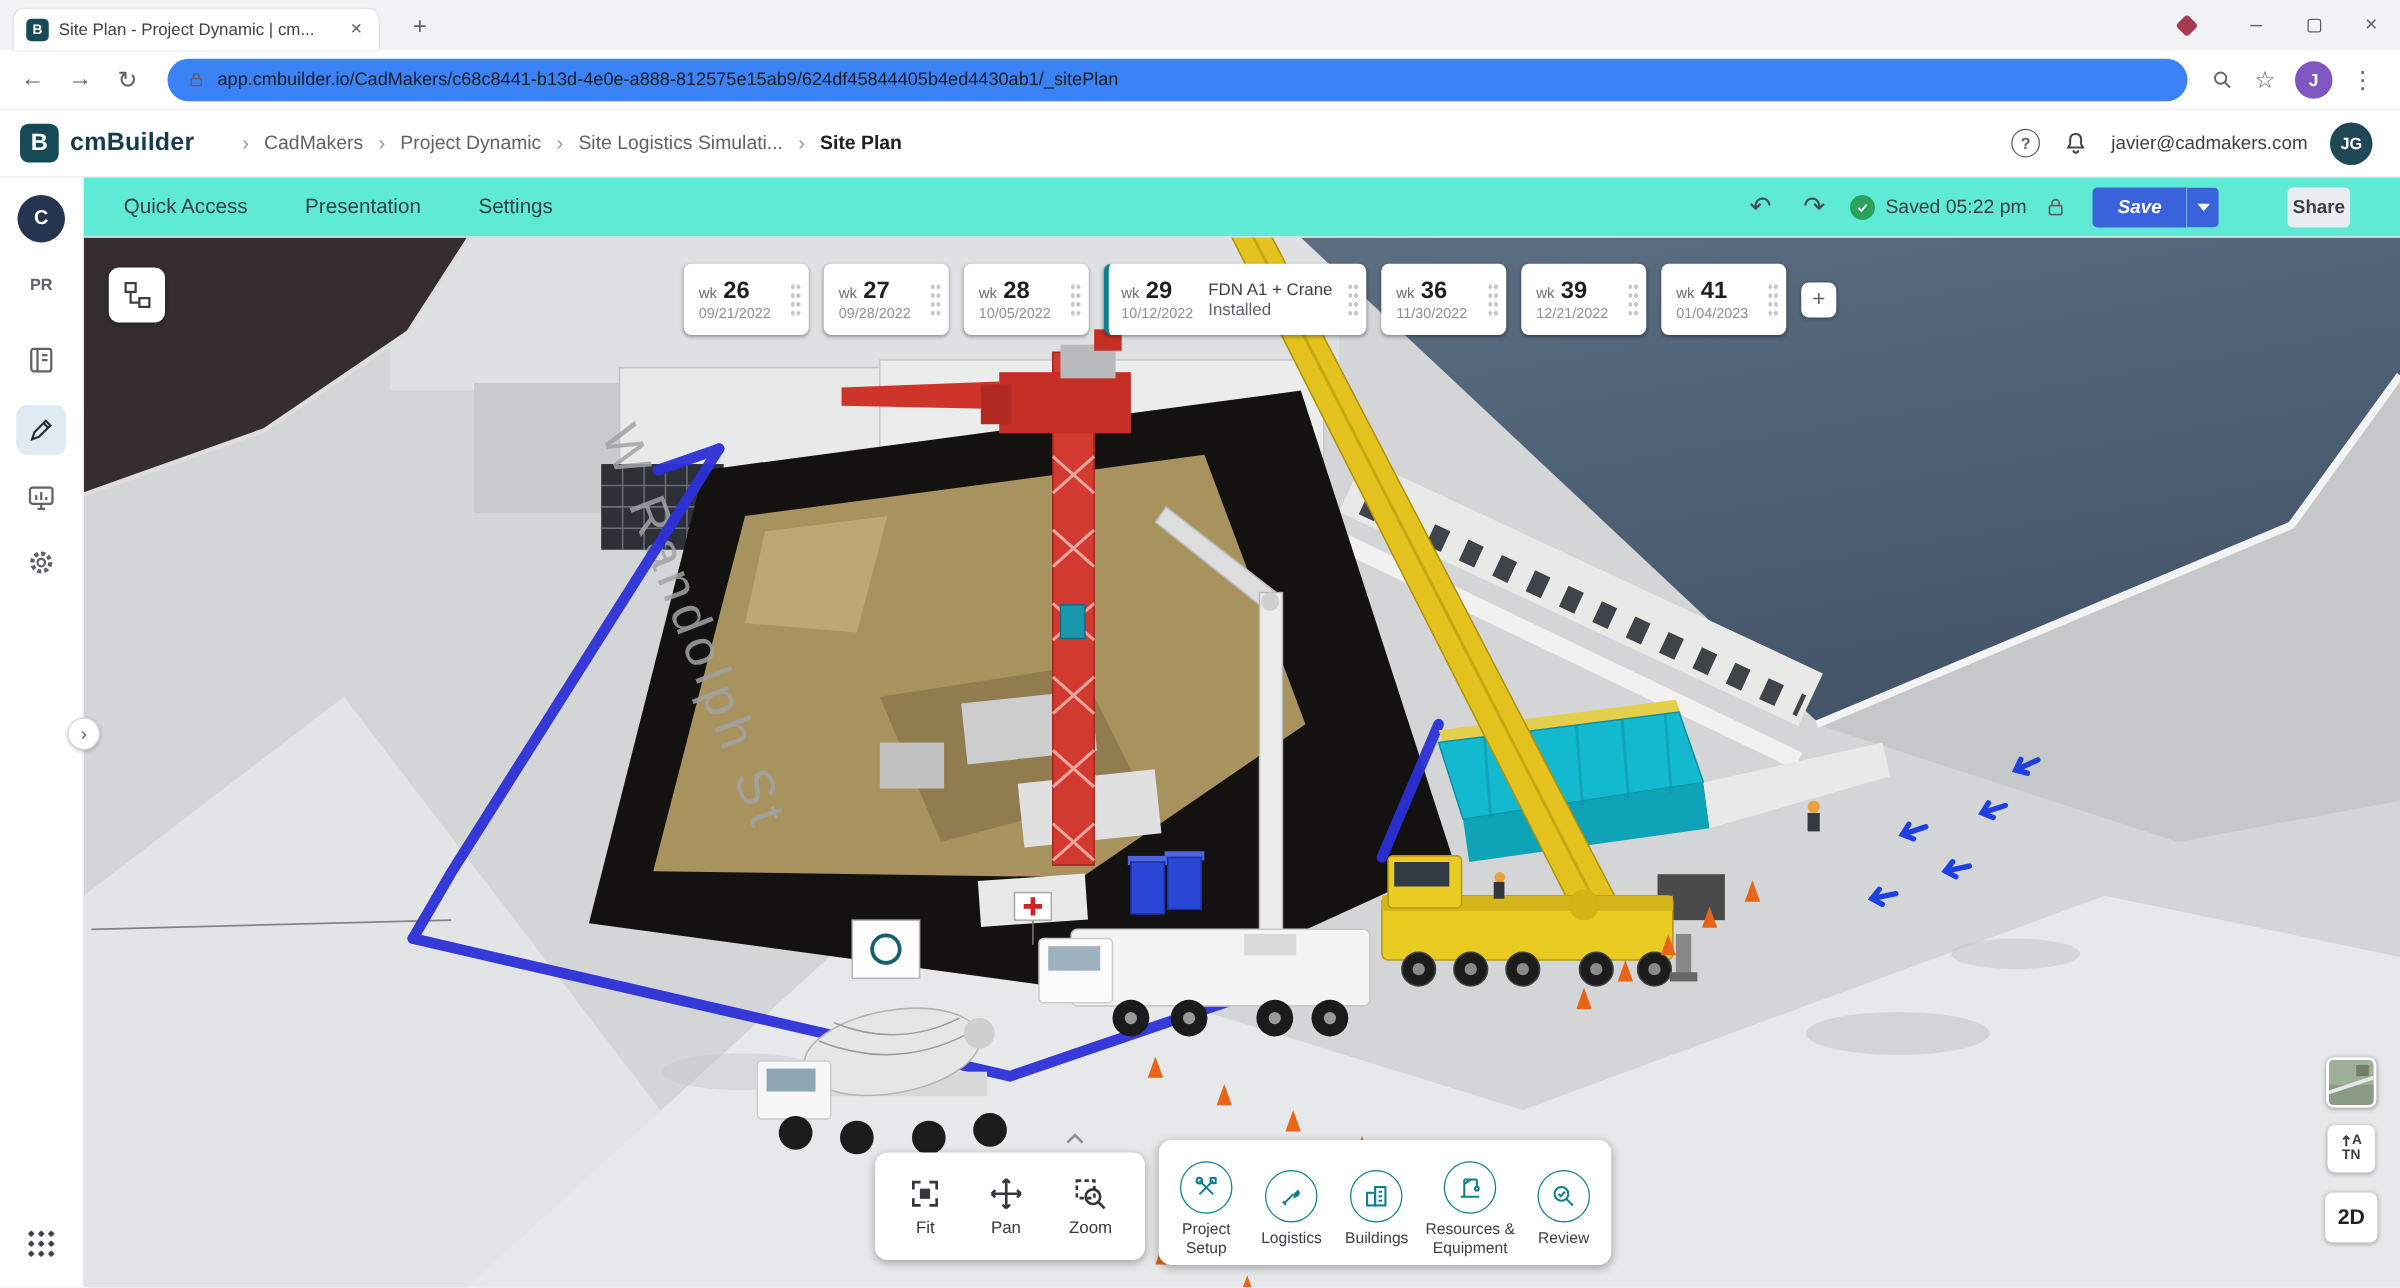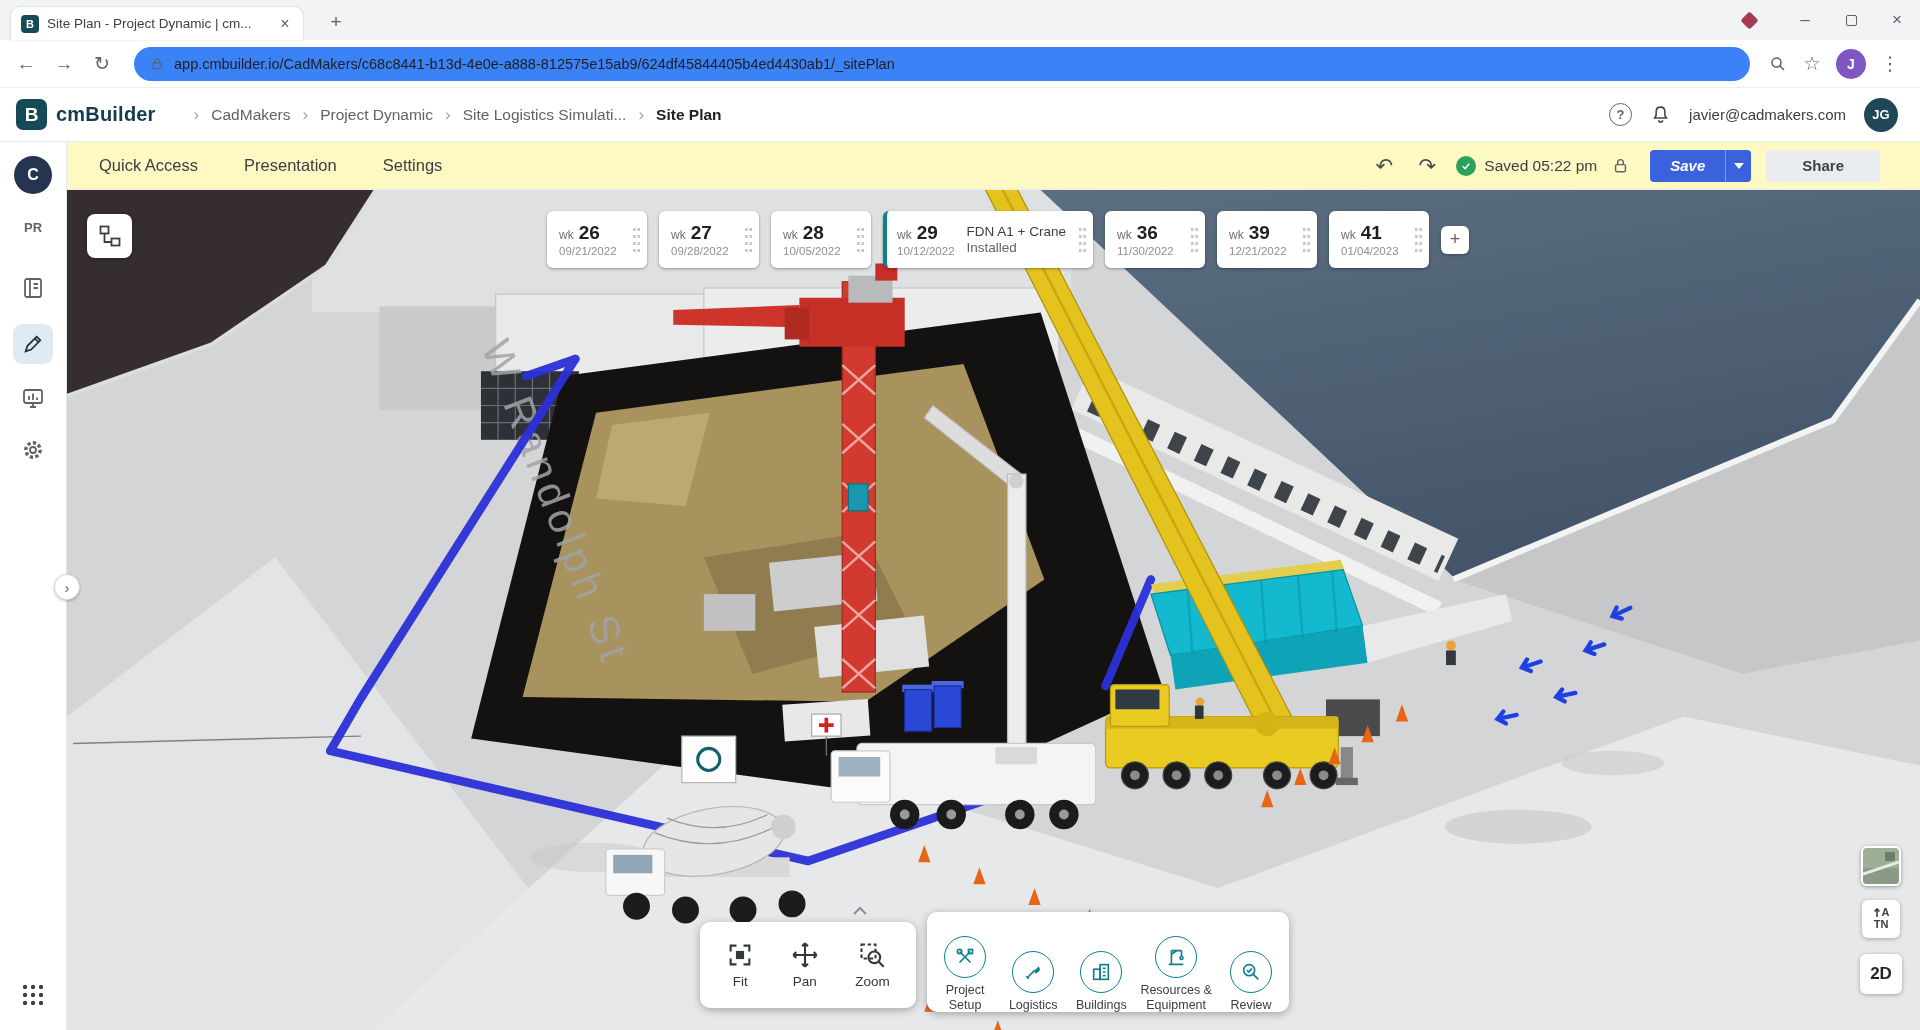--- a/index.html
+++ b/index.html
@@ -59,38 +59,38 @@
   .c-avatar { top:14px; width:38px; height:38px; border-radius:50%; background:#26354f; color:#fff;
     font-size:16px; font-weight:bold; }
   .pr { top:78px; font-size:13px; font-weight:600; color:#5f6368; }
   .sb-icon { width:40px; height:40px; border-radius:9px; color:#5f6368; }
   .sb-icon.sel { background:#dfeaf3; color:#243038; }
   .waffle { top:842px; width:22px; height:22px;
     background-image:radial-gradient(circle,#3b3f44 2px,transparent 2.3px);
     background-size:8px 8px; background-position:-1px -1px; }
 
   .main { flex:1; position:relative; display:flex; flex-direction:column; }
-  .menubar { height:48px; background:#fef9c3; border-bottom:1px solid #e8eaed; display:flex; align-items:center;
+  .menubar { height:48px; background:#5eead4; border-bottom:1px solid #e8eaed; display:flex; align-items:center;
     padding:0 40px 0 32px; gap:0; }
   .menu-item { font-size:16.5px; color:#3c4043; margin-right:46px; }
   .mb-right { margin-left:auto; display:flex; align-items:center; gap:15px; }
   .glyph-btn { font-size:21px; color:#4a4e52; width:28px; text-align:center; }
   .saved { display:flex; align-items:center; gap:8px; }
   .check-circle { width:20px; height:20px; border-radius:50%; background:#2aa25c; display:flex;
     align-items:center; justify-content:center; }
   .saved-text { font-size:15.5px; color:#3c4043; }
   .save-split { display:flex; margin-left:6px; }
   .save-main { height:32px; background:#3a62dd; color:#fff; font-size:15px; font-weight:600;
     display:flex; align-items:center; padding:0 20px; border-radius:4px 0 0 4px;font-style:italic; }
   .save-caret { width:26px; height:32px; background:#3a62dd; border-left:1px solid rgba(255,255,255,.35);
     border-radius:0 4px 4px 0; display:flex; align-items:center; justify-content:center; }
   .caret-down { width:0; height:0; border-left:5px solid transparent; border-right:5px solid transparent;
     border-top:6px solid #fff; }
   .share-btn { height:32px; background:#e9edf2; color:#3c4043; font-size:15px; font-weight:600;
-    display:flex; align-items:center; padding:0 36px; border-radius:4px; }
+    display:flex; align-items:center; padding:0 4px; border-radius:4px;margin-left:40px; }
 
   
   .canvas { position:relative; height:840px; overflow:hidden; background:#d4d5d7; }
   .scene { position:absolute; inset:0; width:100%; height:100%; }
 
   .tree-btn { position:absolute; left:20px; top:24px; width:45px; height:44px; background:#fff; border-radius:8px;
     box-shadow:0 1px 4px rgba(0,0,0,.3); display:flex; align-items:center; justify-content:center; color:#3c4043; }
 
   .timeline { position:absolute; left:480px; top:21px; display:flex; align-items:stretch; gap:12px; height:57px; }
   .wk-card { width:100px; background:#fff; border-radius:6px; box-shadow:0 1px 3px rgba(0,0,0,.35);
@@ -116,21 +116,21 @@
 
   .nav-toolbar { position:absolute; left:633px; top:732px; width:216px; height:86px; background:#fff;
     border-radius:10px; box-shadow:0 2px 8px rgba(0,0,0,.3); display:flex; justify-content:space-around;
     align-items:center; padding:0 8px; }
   .nav-chevron { position:absolute; left:70%; top:-17px; color:#8a8f94; }
   .nav-item { display:flex; flex-direction:column; align-items:center; gap:5px; color:#33383d; }
   .nav-item .lbl { font-size:13.5px; }
 
   .modes-toolbar { position:absolute; left:860px; top:722px; width:362px; height:100px; background:#fff;
     border-radius:10px; box-shadow:0 2px 8px rgba(0,0,0,.3); display:flex; justify-content:space-evenly;
-    align-items:flex-end; padding:10px 4px 0; }
+    align-items:center; padding:10px 4px 0; }
   .mode-item { width:72px; display:flex; flex-direction:column; align-items:center; gap:5px; }
   .mode-circle { width:42px; height:42px; border:1.5px solid #0d7f8f; border-radius:50%;
     display:flex; align-items:center; justify-content:center; color:#0d7f8f; }
   .mode-lbl { font-size:12.5px; color:#3c4043; text-align:center; line-height:1.15; }
 
   .map-thumb { position:absolute; left:1794px; top:656px; width:40px; height:40px; border-radius:6px;
     border:2px solid #fff; box-shadow:0 1px 4px rgba(0,0,0,.35); overflow:hidden; }
   .tn-btn { position:absolute; left:1795px; top:710px; width:38px; height:38px; background:#fff; border-radius:6px;
     box-shadow:0 1px 4px rgba(0,0,0,.3); display:flex; flex-direction:column; align-items:center;
     justify-content:center; color:#3c4043; line-height:1.05; }

